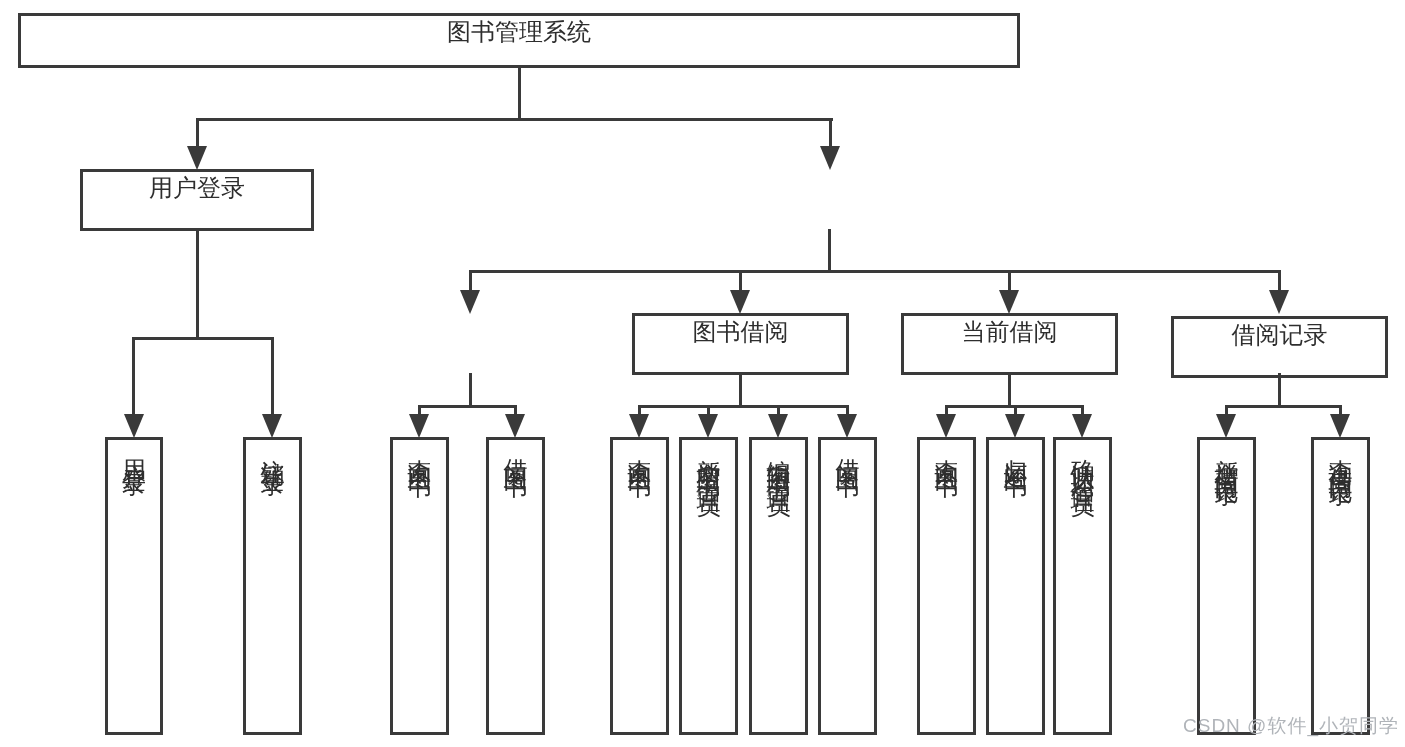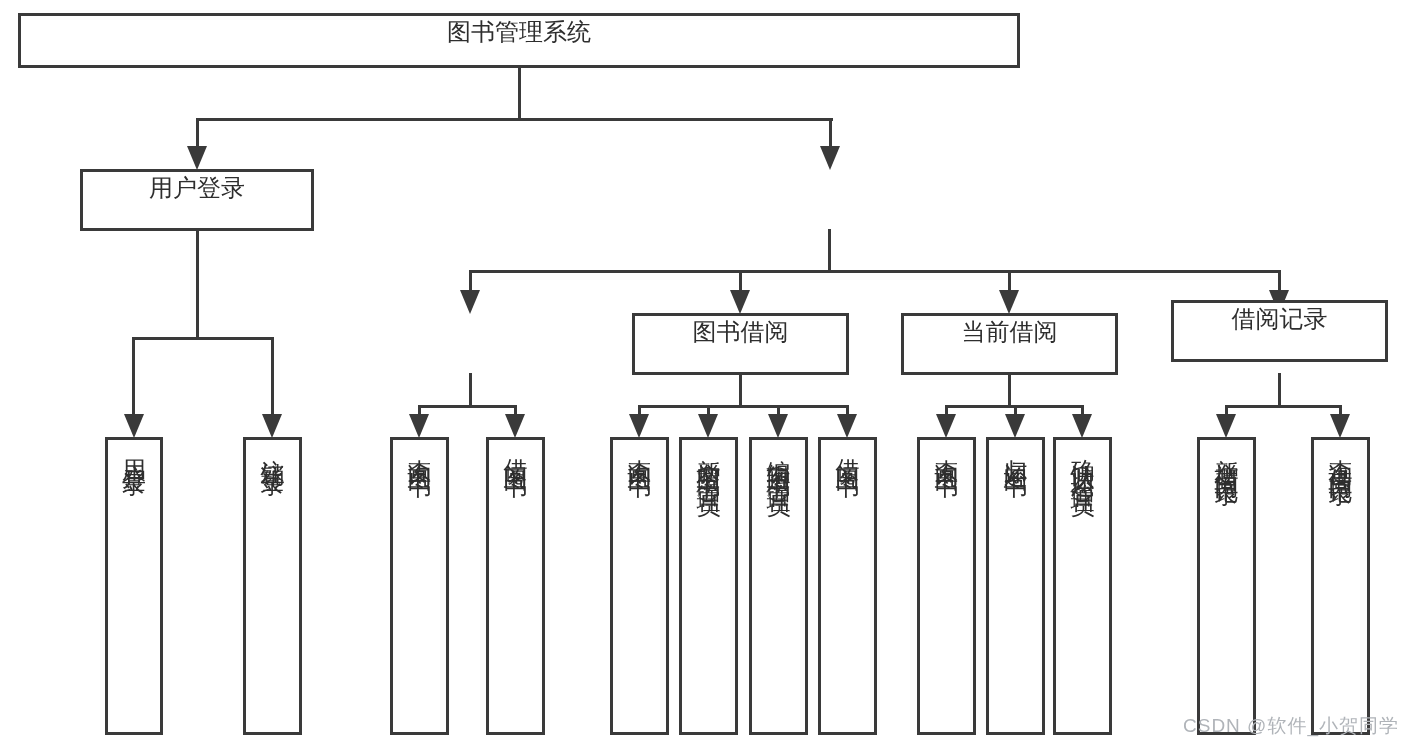--- a/index.html
+++ b/index.html
@@ -61,21 +61,21 @@
   <div class="ah" style="left:999px;top:290px"></div>
   <div class="line" style="left:1278px;top:270px;width:3px;height:22px"></div>
   <div class="ah" style="left:1269px;top:290px"></div>
 
   <div class="box" style="left:632px;top:313px;width:217px;height:62px">
     <span>图书借阅</span>
   </div>
   <div class="box" style="left:901px;top:313px;width:217px;height:62px">
     <span>当前借阅</span>
   </div>
-  <div class="box" style="left:1171px;top:300px;width:217px;height:62px">
+  <div class="box" style="left:1171px;top:316px;width:217px;height:62px">
     <span>借阅记录</span>
   </div>
 
   <div class="line" style="left:469px;top:373px;width:3px;height:34px"></div>
   <div class="line" style="left:418px;top:405px;width:99px;height:3px"></div>
   <div class="line" style="left:418px;top:405px;width:3px;height:12px"></div>
   <div class="ah" style="left:409px;top:414px"></div>
   <div class="line" style="left:514px;top:405px;width:3px;height:12px"></div>
   <div class="ah" style="left:505px;top:414px"></div>
 

